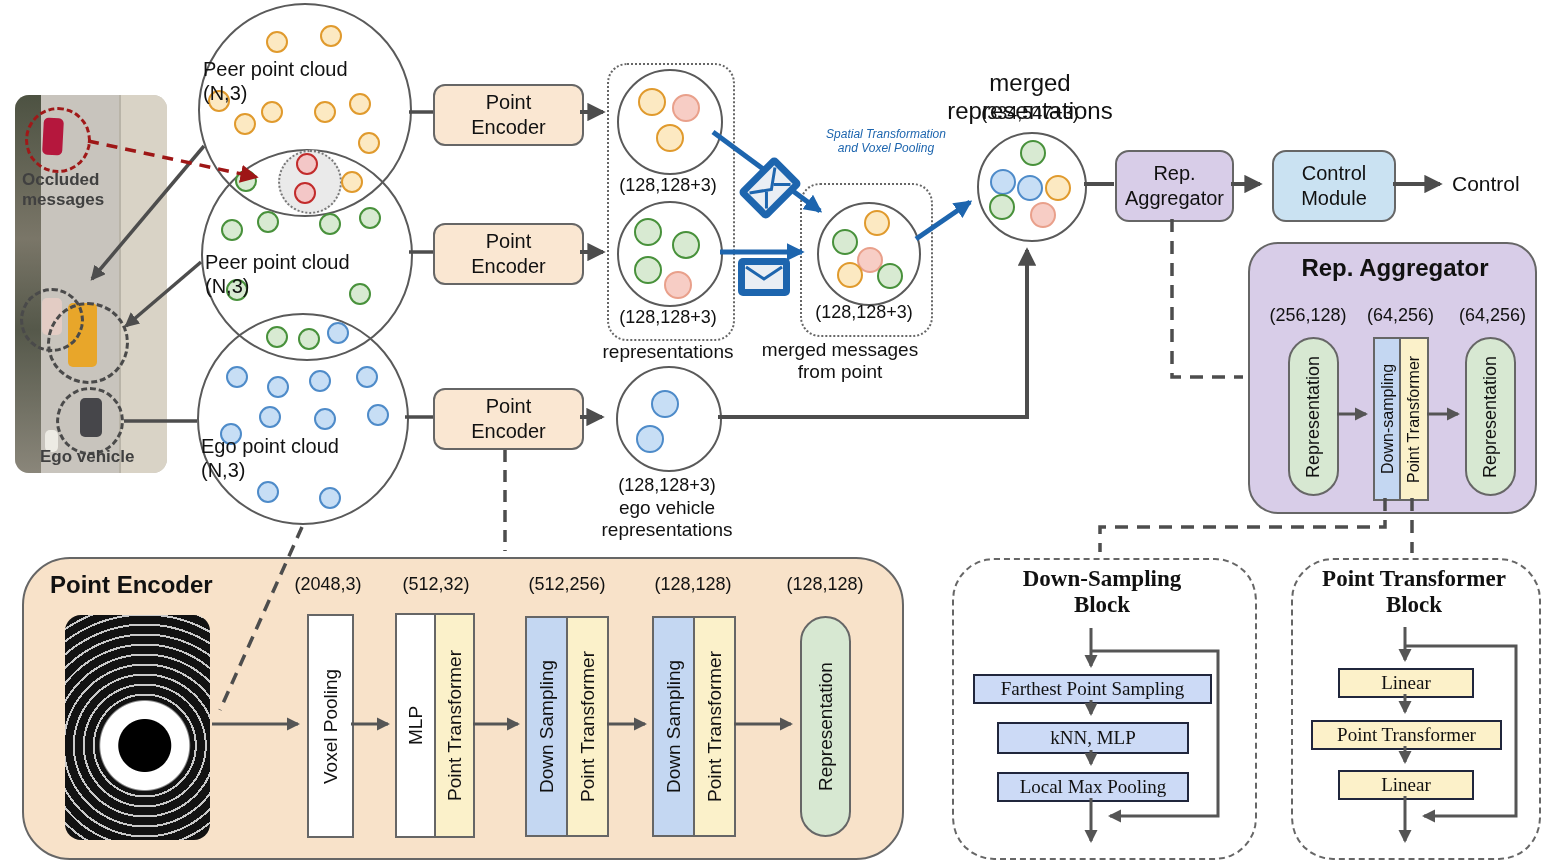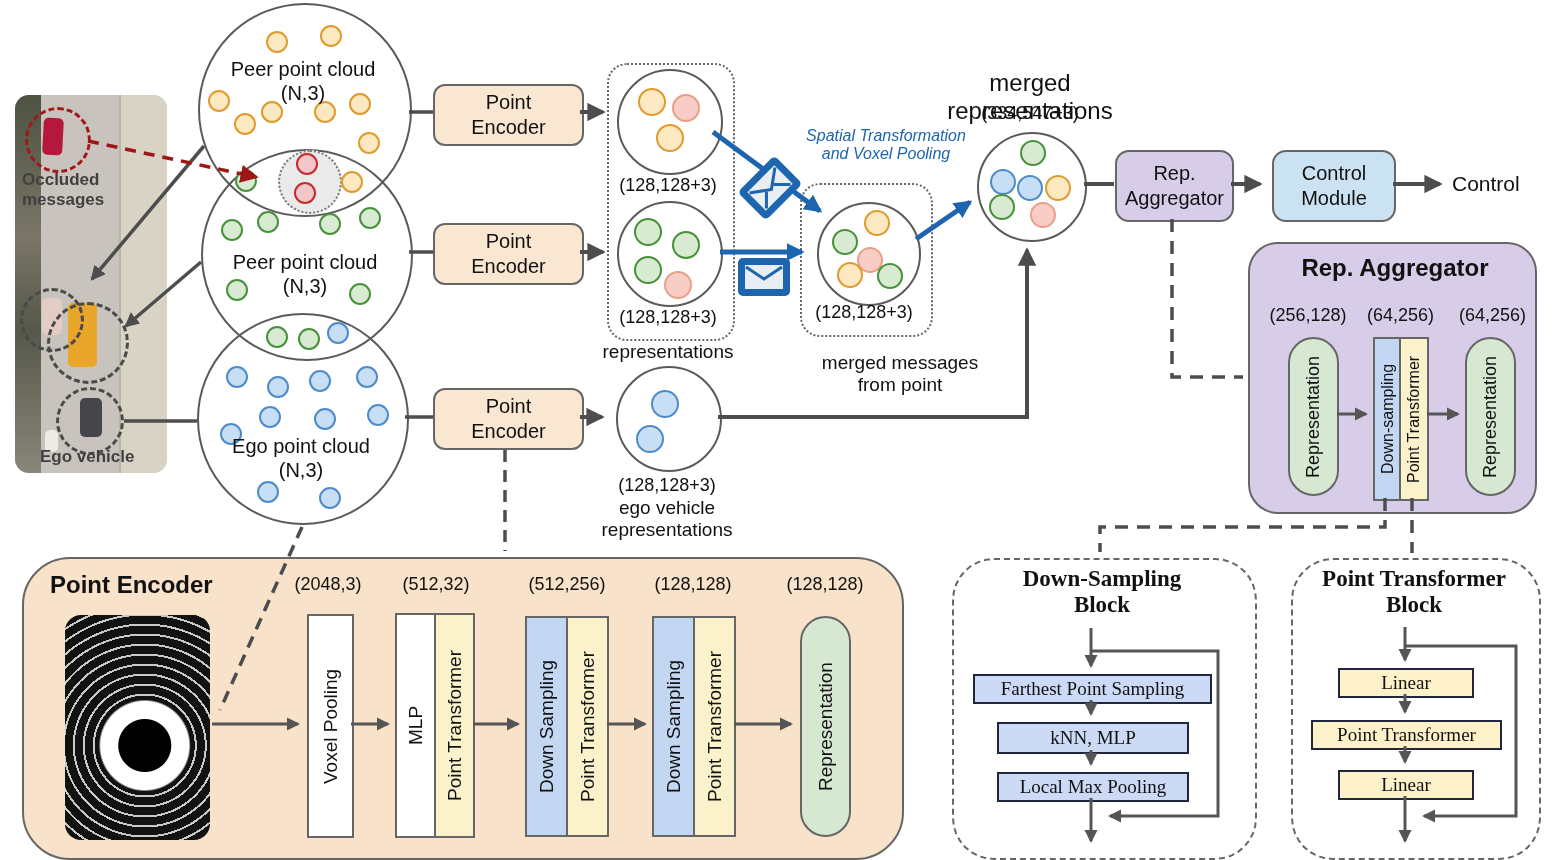--- a/index.html
+++ b/index.html
@@ -9,24 +9,24 @@
     --yellow-bar:#FBF1CA; --step-blue:#CCDAF6; --step-yellow:#FCF1C9;
   }
   html,body{margin:0;padding:0;background:#fff;}
   #canvas{position:relative;width:1554px;height:860px;background:#fff;overflow:hidden;
     font-family:"Liberation Sans",sans-serif;color:#111;}
   .abs{position:absolute;}
   #wires{position:absolute;left:0;top:0;z-index:8;pointer-events:none;}
   
   .circle{position:absolute;border:2.5px solid #5a5a5a;border-radius:50%;z-index:4;background:transparent;}
   .circle.fill{background:#fff;}
-  .cloudname{position:absolute;z-index:7;text-align:center;font-size:20px;line-height:24px;}
+  .cloudname{position:absolute;z-index:7;font-size:20px;line-height:24px;}
   .dim{position:absolute;z-index:7;text-align:center;font-size:18px;}
   .cap{position:absolute;z-index:7;text-align:center;font-size:19px;}
-  .note{position:absolute;z-index:7;text-align:center;font-size:16px;font-style:italic;color:var(--accent-blue);font-weight:500;}
+  .note{position:absolute;z-index:7;text-align:center;font-size:12px;font-style:italic;color:var(--accent-blue);font-weight:500;}
   .dotrect{position:absolute;border:2.5px dotted #666;border-radius:20px;z-index:3;}
   .encbox{position:absolute;z-index:5;background:var(--peach-box);border:2px solid #666;border-radius:12px;
     display:flex;flex-direction:column;align-items:center;justify-content:center;font-size:20px;line-height:25px;text-align:center;}
   .pbox{position:absolute;z-index:5;border:2px solid #666;border-radius:12px;display:flex;flex-direction:column;
     align-items:center;justify-content:center;font-size:20px;line-height:25px;text-align:center;}
   .container{position:absolute;z-index:2;border:2px solid #666;}
   .dashedblock{position:absolute;z-index:2;border:2.5px dashed #666;border-radius:42px;background:#fff;}
   .bigtitle{position:absolute;z-index:7;font-weight:bold;font-size:24px;}
   .blocktitle{position:absolute;z-index:7;font-family:"Liberation Serif",serif;font-weight:bold;font-size:23px;text-align:center;}
   .step{position:absolute;z-index:5;border:2.5px solid #20263c;display:flex;align-items:center;justify-content:center;
@@ -124,21 +124,21 @@
       <div>representations</div>
   </div>
 
   <div class="note" style="left:758px;top:127px;width:256px;">
     <div>Spatial Transformation</div>
       <div>and Voxel Pooling</div>
   </div>
   <div class="dotrect" style="left:800px;top:183px;width:129px;height:150px;"></div>
   <div class="circle fill" style="left:817px;top:202px;width:100px;height:100px;"></div>
   <div class="dim" style="left:789px;top:302px;width:150px;">(128,128+3)</div>
-  <div class="cap" style="left:800px;top:339px;width:200px;margin-top:13px;">
+  <div class="cap" style="left:740px;top:339px;width:200px;">
     <div>merged messages</div>
       <div>from point</div>
   </div>
 
   <div class="mail" style="left:744px;top:168px;width:52px;height:40px;transform:rotate(-45deg);">
     <svg width="40" height="28" viewBox="0 0 40 28">
       <rect x="1" y="1" width="38" height="26" fill="#E9EEF4"></rect>
       <path d="M2 3 L20 16 L38 3" stroke="#1D65AE" stroke-width="3" fill="none"></path>
       <path d="M3 26 L15 14 M37 26 L25 14" stroke="#1D65AE" stroke-width="3" fill="none"></path>
     </svg>

